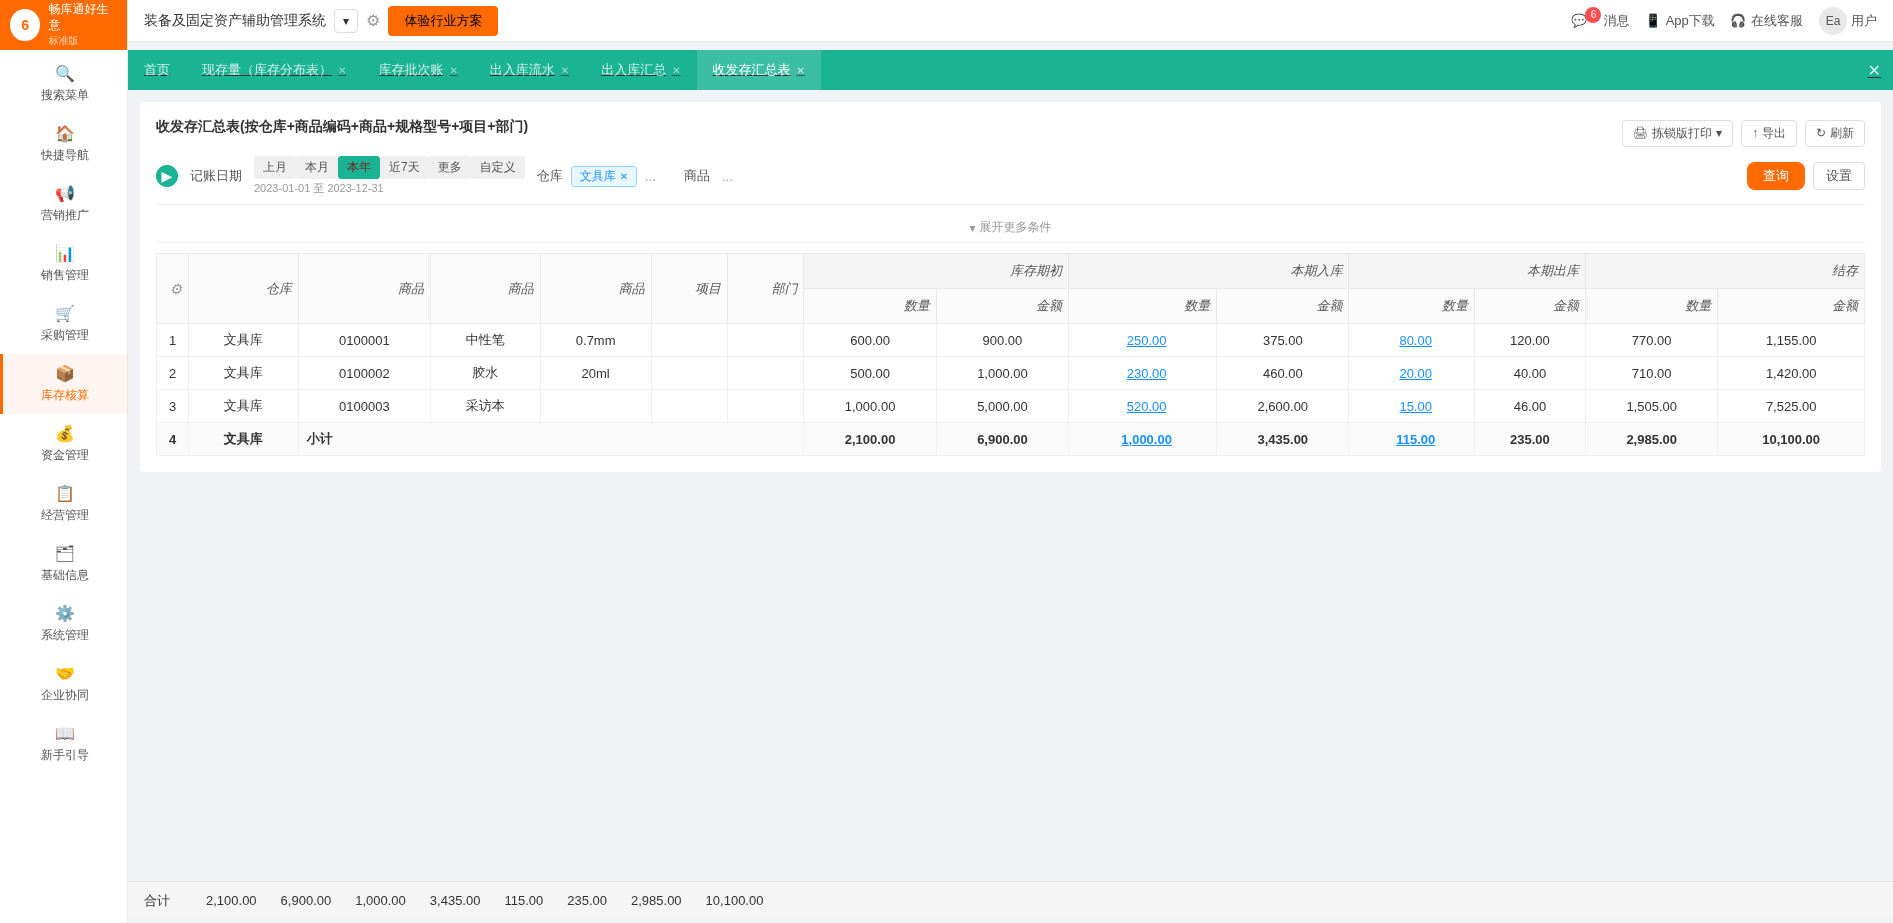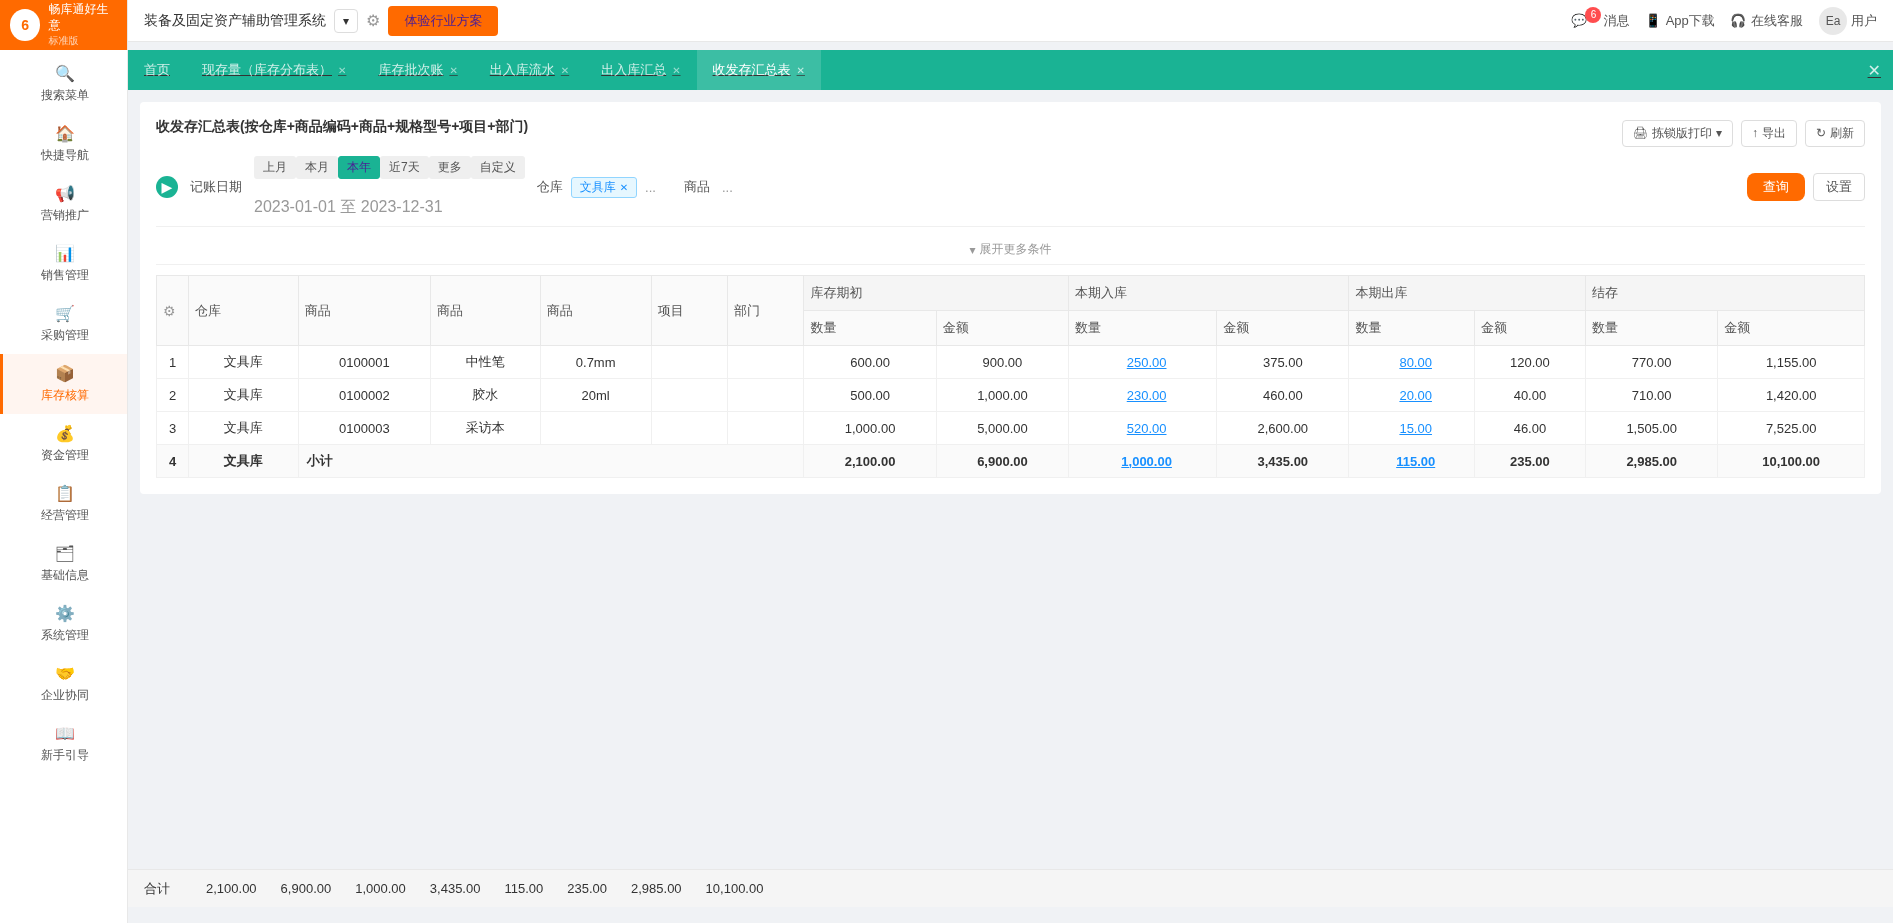--- a/index.html
+++ b/index.html
@@ -38,21 +38,21 @@
       background: #fff; border-bottom: 1px solid #e8e8e8; z-index: 99;
       display: flex; align-items: center; justify-content: space-between; padding: 0 16px;
     }
     .topbar-left { display: flex; align-items: center; gap: 8px; }
     .topbar-title { font-size: 14px; color: #333; }
     .topbar-dropdown {
       background: #fff; border: 1px solid #ddd; border-radius: 4px;
       padding: 4px 8px; font-size: 12px; cursor: pointer; display: flex; align-items: center; gap: 4px;
     }
     .topbar-btn-exp {
-      background: #ff6a00; color: #4c1d95; border: none; border-radius: 4px;
+      background: #ff6a00; color: #000000; border: none; border-radius: 4px;
       padding: 6px 16px; font-size: 13px; cursor: pointer;
     }
     .topbar-right { display: flex; align-items: center; gap: 16px; color: #555; font-size: 13px; }
     .topbar-right-item { display: flex; align-items: center; gap: 4px; cursor: pointer; }
     .badge {
       background: #ff4d4f; color: #fff; border-radius: 50%; width: 16px; height: 16px;
       font-size: 10px; display: flex; align-items: center; justify-content: center;
       position: relative; top: -6px; left: -6px; margin-right: -8px;
     }
     .user-avatar {
@@ -100,22 +100,22 @@
     .filter-expand-btn {
       background: #1ab394; color: #fff; border: none; border-radius: 50%;
       width: 22px; height: 22px; cursor: pointer; font-size: 14px; display: flex; align-items: center; justify-content: center;
     }
     .filter-label { color: #555; font-size: 13px; }
     .filter-date-btns { display: flex; align-items: center; gap: 4px; }
     .filter-date-btn {
       padding: 2px 8px; border-radius: 3px; cursor: pointer; font-size: 12px;
       border: 1px solid transparent; color: #555;
     }
-    .filter-date-btn.active { background: #1ab394; color: #4c1d95; border-color: #1ab394; }
-    .filter-date-range { font-size: 16px; color: #999; margin-top: 18px; }
+    .filter-date-btn.active { background: #1ab394; color: #7f1d1d; border-color: #1ab394; }
+    .filter-date-range { font-size: 11px; color: #999; margin-top: 2px; }
     .filter-warehouse { display: flex; align-items: center; gap: 8px; }
     .filter-warehouse-label { color: #555; }
     .filter-tag {
       display: flex; align-items: center; gap: 4px; background: #e6f7ff;
       border: 1px solid #91d5ff; border-radius: 3px; padding: 1px 8px; font-size: 12px; color: #1890ff;
     }
     .filter-tag-close { cursor: pointer; font-size: 10px; }
     .filter-more { color: #999; cursor: pointer; }
     .filter-goods-label { color: #555; margin-left: 16px; }
     .filter-goods-more { color: #999; cursor: pointer; margin-left: 8px; }
@@ -143,36 +143,36 @@
       display: flex; align-items: center; gap: 4px;
     }
 
     
     .table-wrap { overflow-x: auto; }
     table {
       width: 100%; border-collapse: collapse; font-size: 13px;
     }
     thead th {
       background: #fafafa; border: 1px solid #e8e8e8; padding: 8px 6px;
-      text-align: left; font-weight: normal; color: #555; white-space: nowrap;
+      text-align: right; font-weight: normal; color: #555; white-space: nowrap; font-style: italic;
     }
     tbody td {
       border: 1px solid #f0f0f0; padding: 7px 8px; text-align: center; color: #333;
     }
     tbody tr.subtotal td { background: #fafafa; font-weight: bold; }
     .num-link { color: #1890ff; text-decoration: underline; cursor: pointer; padding-left: 16px; }
     .settings-icon-cell { width: 32px; }
     .settings-icon { font-size: 14px; color: #999; cursor: pointer; }
 
     
     .th-group { background: #f5f5f5; }
 
     
     .bottom-bar {
-      position: fixed; bottom: 16px; left: 128px; right: 0; height: 38px;
+      position: fixed; bottom: 4px; left: 128px; right: 0; height: 38px;
       background: #f5f5f5; border-top: 1px solid #e8e8e8;
       display: flex; align-items: center; padding: 0 16px; font-size: 13px; color: #333;
       z-index: 99;
     }
     .bottom-bar-totals { display: flex; gap: 0; flex: 1; }
     .bottom-bar-cell { padding: 0 12px; }
   </style>
 </head>
 <body>
 

